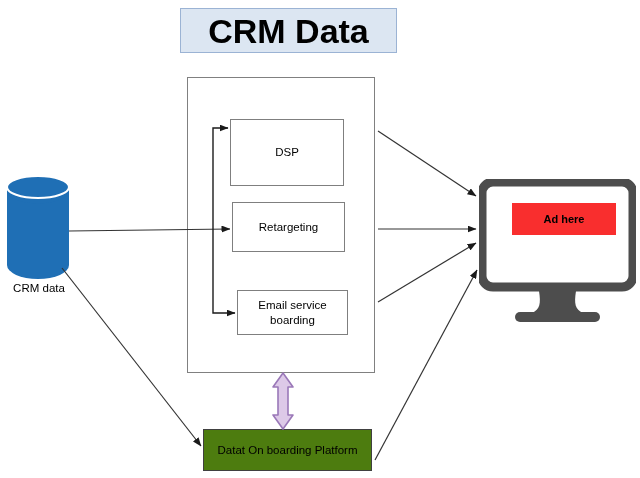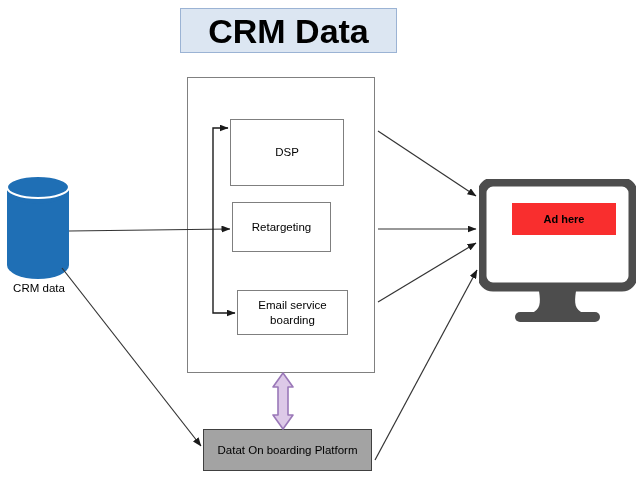--- a/index.html
+++ b/index.html
@@ -56,28 +56,28 @@
     background: #ffffff;
     display: flex;
     align-items: center;
     justify-content: center;
     text-align: center;
     font-size: 11.5px;
     color: #000000;
     line-height: 1.25;
   }
   #box-dsp   { left: 230px; top: 97px; width: 114px; height: 67px; margin-top: 22px; }
-  #box-retg  { left: 232px; top: 202px; width: 99px; height: 50px; }
+  #box-retg  { left: 232px; top: 202px; width: 113px; height: 50px; }
   #box-email { left: 237px; top: 281px; width: 111px; height: 45px; margin-top: 9px; }
   #box-onboarding {
     position: absolute;
     left: 203px; top: 429px; width: 169px; height: 42px;
     border: 1.2px solid #404040;
     box-sizing: border-box;
-    background: #a3a3a3;
+    background: #4d7c0f;
     display: flex;
     align-items: center;
     justify-content: center;
     text-align: center;
     font-size: 11.5px;
     color: #000000;
   }
   
   #db-cylinder {
     position: absolute;

